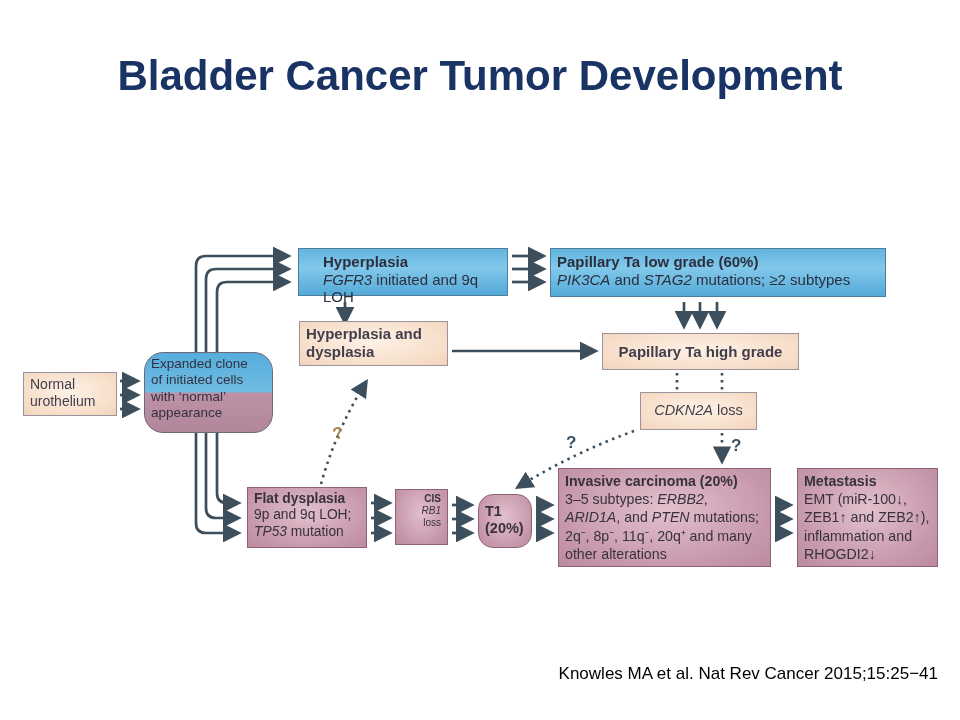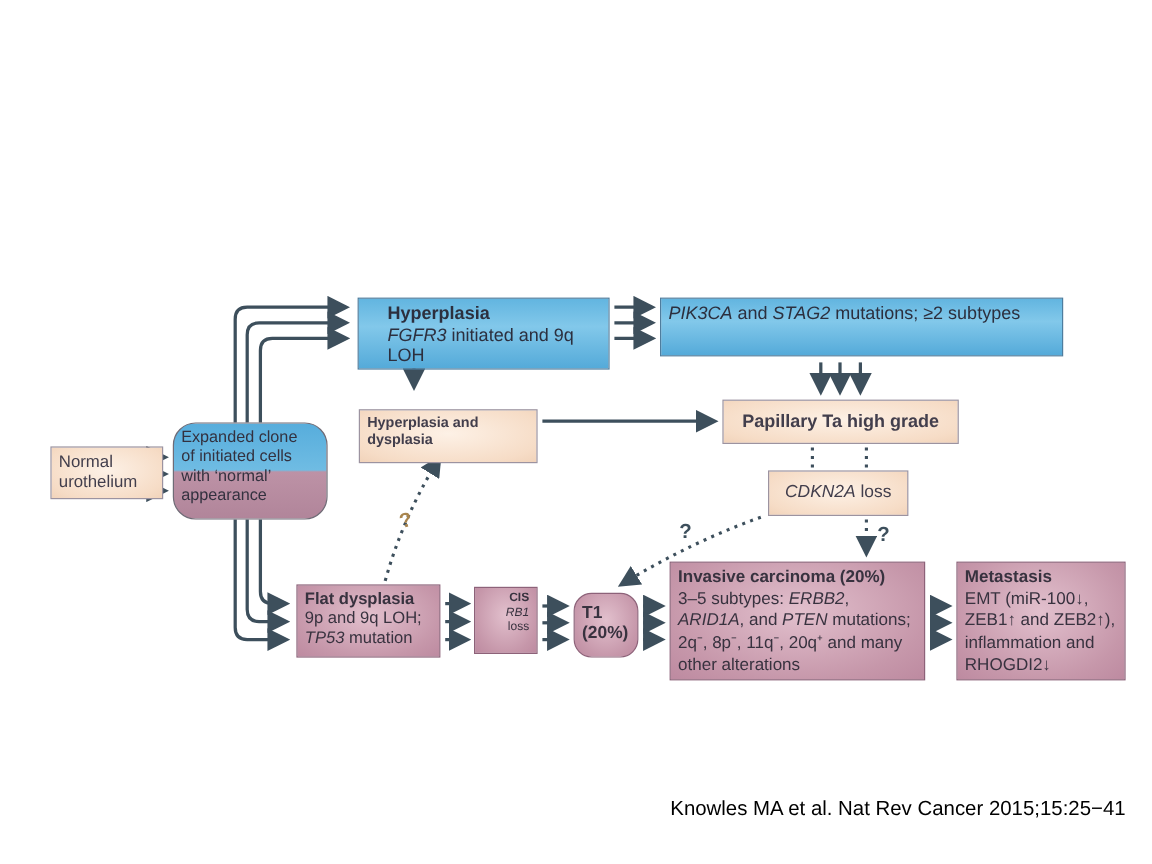--- a/index.html
+++ b/index.html
@@ -21,45 +21,46 @@
 
   .blue{background:linear-gradient(180deg,#62b5e0 0%,#82c8ea 40%,#54aad9 100%);
         border-color:#4e7d9e;color:#2c2f3e;}
   .peach{background:radial-gradient(ellipse at 50% 45%,#fdf1e6 0%,#f6dcc6 78%,#f1d3ba 100%);
          border-color:#9c93a0;color:#423e4c;}
   .mauve{background:radial-gradient(ellipse at 50% 42%,#e2c0cd 0%,#c697aa 72%,#bd8aa0 100%);
          border-color:#8d6279;color:#38323f;}
   .split{background:linear-gradient(180deg,#57addc 0%,#6fbce3 49%,#bd92a6 51%,#b1859a 100%);
          border-color:#6f6b76;color:#33313f;border-radius:19px;}
 
-  #box-normal{left:23px;top:372px;width:94px;height:44px;margin-left:19px;}
+  #box-normal{left:23px;top:372px;width:94px;height:44px;}
   #box-expanded{left:144px;top:352px;width:129px;height:81px;font-size:13.5px;line-height:1.22;}
-  #box-hyperplasia{left:298px;top:248px;width:210px;height:60px;font-size:15px;padding-top:4px;padding-left:24px;}
+  #box-hyperplasia{left:298px;top:248px;width:210px;height:48px;font-size:15px;padding-top:4px;padding-left:24px;}
   #box-paplow{left:550px;top:248px;width:336px;height:49px;font-size:15px;padding-top:4px;}
-  #box-hypdys{left:299px;top:341px;width:149px;height:45px;font-size:12px;}
+  #box-hypdys{left:299px;top:321px;width:149px;height:45px;font-size:15px;}
   #box-paphigh{left:602px;top:333px;width:197px;height:37px;font-size:15px;
                display:flex;align-items:center;justify-content:center;text-align:left;}
   #box-cdkn2a{left:640px;top:392px;width:117px;height:38px;font-size:14.5px;
               display:flex;align-items:center;justify-content:center;text-align:center;}
   #box-flat{left:247px;top:487px;width:120px;height:61px;font-size:13.8px;}
   #box-cis{left:395px;top:489px;width:53px;height:56px;text-align:right;font-size:10px;}
   #box-t1{left:478px;top:494px;width:54px;height:54px;font-size:14.5px;padding-top:8px;border-radius:15px;}
   #box-invasive{left:558px;top:468px;width:213px;height:99px;font-size:14.2px;line-height:1.28;}
   #box-metastasis{left:797px;top:468px;width:141px;height:99px;font-size:14.2px;line-height:1.28;}
 
   .q{position:absolute;font-size:17px;font-weight:bold;color:#3d4f5c;}
   #q1{left:333px;top:424px;color:#a9854e;transform:rotate(-14deg);}
   #q2{left:566px;top:433px;}
   #q3{left:731px;top:436px;}
 </style>
 </head>
 <body>
 
 <div id="stage">
 
+  <div id="title">Bladder Cancer Tumor Development</div>
 
   <svg id="arrow-layer" width="960" height="720" viewBox="0 0 960 720">
     <defs>
       <marker id="ah" viewBox="0 0 10 10" refX="8" refY="5" markerWidth="7" markerHeight="7" orient="auto-start-reverse">
         <path d="M0,0 L10,5 L0,10 z" fill="#3d4f5c"></path>
       </marker>
     </defs>
 
     <g stroke="#3d4f5c" stroke-width="2.7" fill="none" marker-end="url(#ah)" stroke-linecap="butt">
 
@@ -134,20 +135,21 @@
 
   <div class="bx blue" id="box-hyperplasia">
       <div>
         <div><span class="b">Hyperplasia</span></div>
         <div><span class="i">FGFR3</span><span> initiated and 9q LOH</span></div>
       </div>
     </div>
 
   <div class="bx blue" id="box-paplow">
       <div>
+        <div><span class="b">Papillary Ta low grade (60%)</span></div>
         <div><span class="i">PIK3CA</span><span> and </span><span class="i">STAG2</span><span> mutations; ≥2 subtypes</span></div>
       </div>
     </div>
 
   <div class="bx peach" id="box-hypdys">
       <div>
         <div><span class="b">Hyperplasia and</span></div>
         <div><span class="b">dysplasia</span></div>
       </div>
     </div>

